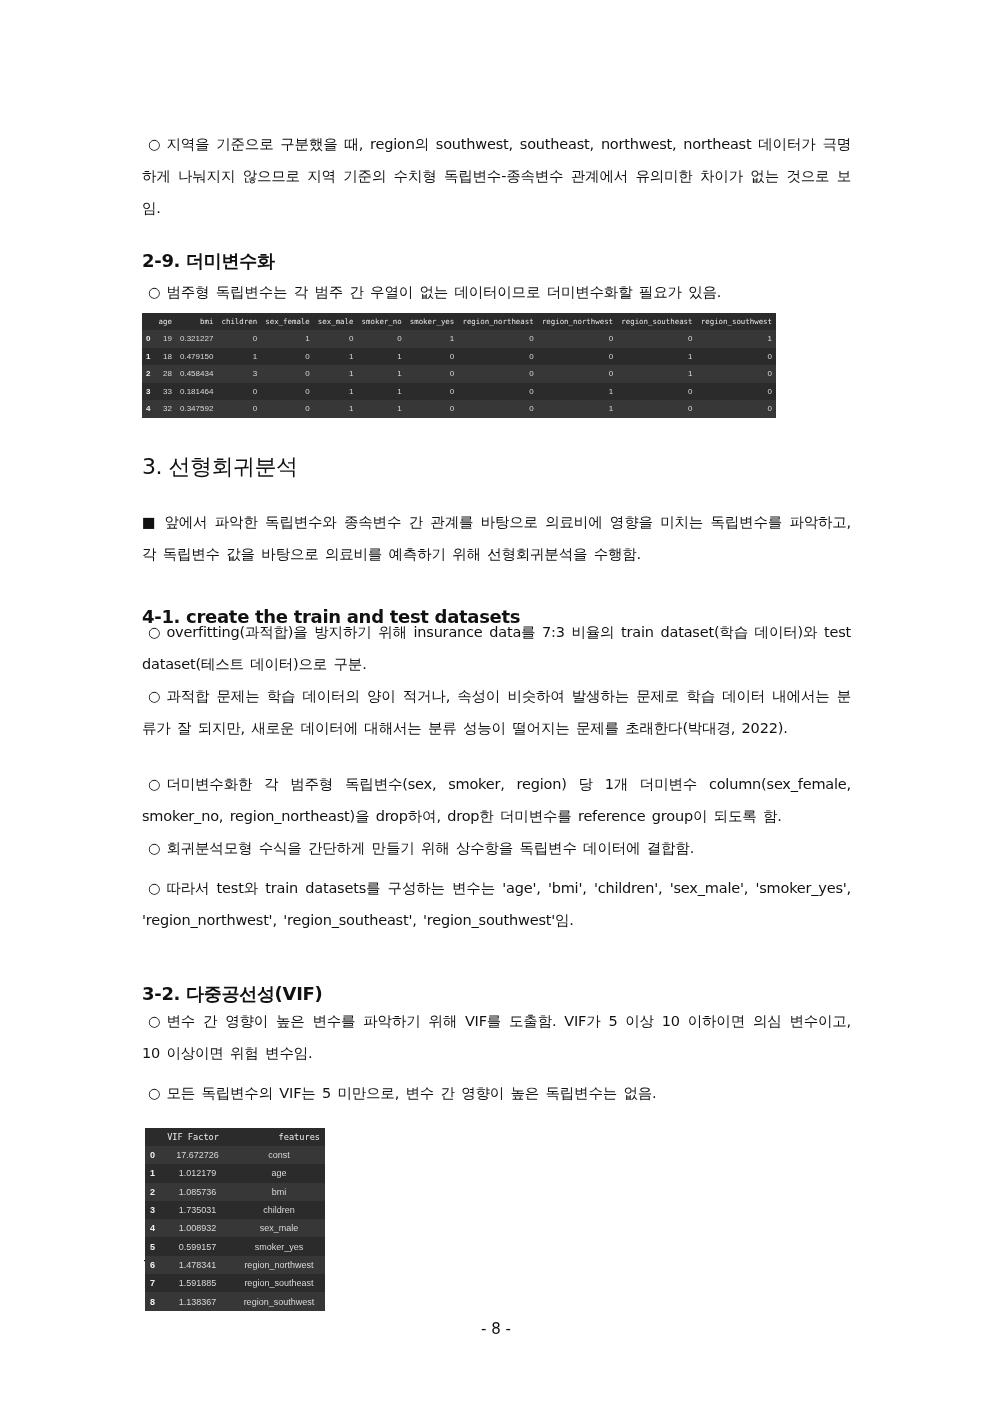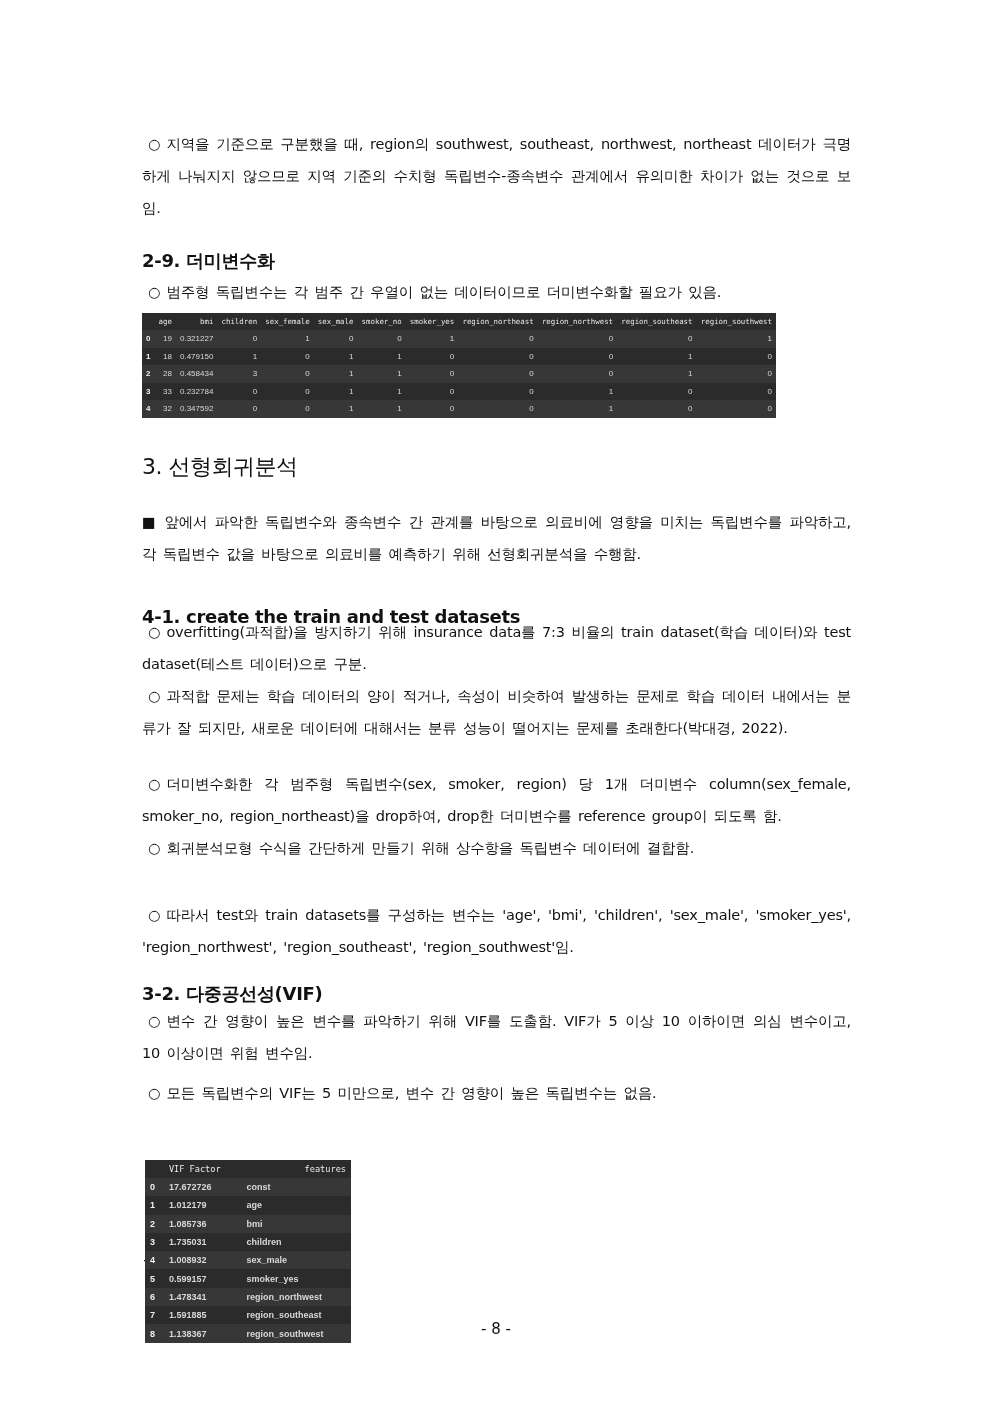--- a/index.html
+++ b/index.html
@@ -17,21 +17,21 @@
         font-family: "DejaVu Sans Mono", "Liberation Mono", monospace; border-collapse: collapse; }
   .df th { font-weight: normal; font-size: 7.4px; color: #e6e6e6; padding: 0 4px; height: 17px; text-align: right; white-space: nowrap; }
   .df td { font-family: "Liberation Sans", sans-serif; font-size: 8px; padding: 0 4px; height: 17.5px; text-align: right; white-space: nowrap; }
   .df td.idx { font-weight: bold; text-align: left; color: #f0f0f0; }
   .df tbody tr:nth-child(odd) { background: #373737; }
   .df tbody tr:nth-child(even) { background: #2b2b2b; }
 
   .vif { position: absolute; background: #2b2b2b; color: #d8d8d8; border-collapse: collapse; }
   .vif th { font-family: "DejaVu Sans Mono", monospace; font-weight: normal; font-size: 8.6px; color: #ececec; height: 18px; padding: 0 5px; text-align: right; }
   .vif th.lft { text-align: left; }
-  .vif td { font-family: "Liberation Sans", sans-serif; font-size: 9px; height: 18.3px; padding: 0 5px; text-align: left; white-space: nowrap; font-weight: bold; }
+  .vif td { font-family: "Liberation Sans", sans-serif; font-size: 9px; height: 18.3px; padding: 0 5px; text-align: center; white-space: nowrap; }
   .vif td.idx { font-weight: bold; text-align: left; color: #f0f0f0; }
   .vif tbody tr:nth-child(odd) { background: #373737; }
   .vif tbody tr:nth-child(even) { background: #2b2b2b; }
 
   .dot { position: absolute; left: 143px; top: 1255px; font-size: 10px; }
   .pagenum { position: absolute; left: 0; width: 992px; top: 1320px; text-align: center; font-size: 15px; }
 </style>
 </head>
 <body>
 
@@ -103,21 +103,21 @@
           <td>1</td>
           <td>0</td>
           <td>0</td>
           <td>0</td>
           <td>1</td>
           <td>0</td>
       </tr>
       <tr>
         <td class="idx">3</td>
           <td>33</td>
-          <td>0.232784</td>
+          <td>0.181464</td>
           <td>0</td>
           <td>0</td>
           <td>1</td>
           <td>1</td>
           <td>0</td>
           <td>0</td>
           <td>1</td>
           <td>0</td>
           <td>0</td>
       </tr>
@@ -155,35 +155,35 @@
   </div>
 
   <div class="para" style="top:768px;">
     <span class="bullet">○</span><span>더미변수화한 각 범주형 독립변수(sex, smoker, region) 당 1개 더미변수 column(sex_female, smoker_no, region_northeast)을 drop하여, drop한 더미변수를 reference group이 되도록 함.</span>
   </div>
 
   <div class="para" style="top:832px;">
     <span class="bullet">○</span><span>회귀분석모형 수식을 간단하게 만들기 위해 상수항을 독립변수 데이터에 결합함.</span>
   </div>
 
-  <div class="para" style="top:872px;margin-top:27px;">
+  <div class="para" style="top:872px;">
     <span class="bullet">○</span><span>따라서 test와 train datasets를 구성하는 변수는 'age', 'bmi', 'children', 'sex_male', 'smoker_yes', 'region_northwest', 'region_southeast', 'region_southwest'임.</span>
   </div>
 
   <div class="h2" style="top:950px;">3-2. 다중공선성(VIF)</div>
 
   <div class="para" style="top:1005px;">
     <span class="bullet">○</span><span>변수 간 영향이 높은 변수를 파악하기 위해 VIF를 도출함. VIF가 5 이상 10 이하이면 의심 변수이고, 10 이상이면 위험 변수임.</span>
   </div>
 
   <div class="para" style="top:1077px;">
     <span class="bullet">○</span><span>모든 독립변수의 VIF는 5 미만으로, 변수 간 영향이 높은 독립변수는 없음.</span>
   </div>
 
-  <table class="vif" style="left:3px; top:1160px; width:206px;">
+  <table class="vif" style="left:3px; top:1128px; width:180px;">
     <thead>
         <tr>
       <th class="lft"></th>
       <th class="lft">VIF Factor</th>
       <th>features</th>
     </tr>
       </thead>
     <tbody>
       <tr>
           <td class="idx">0</td>

